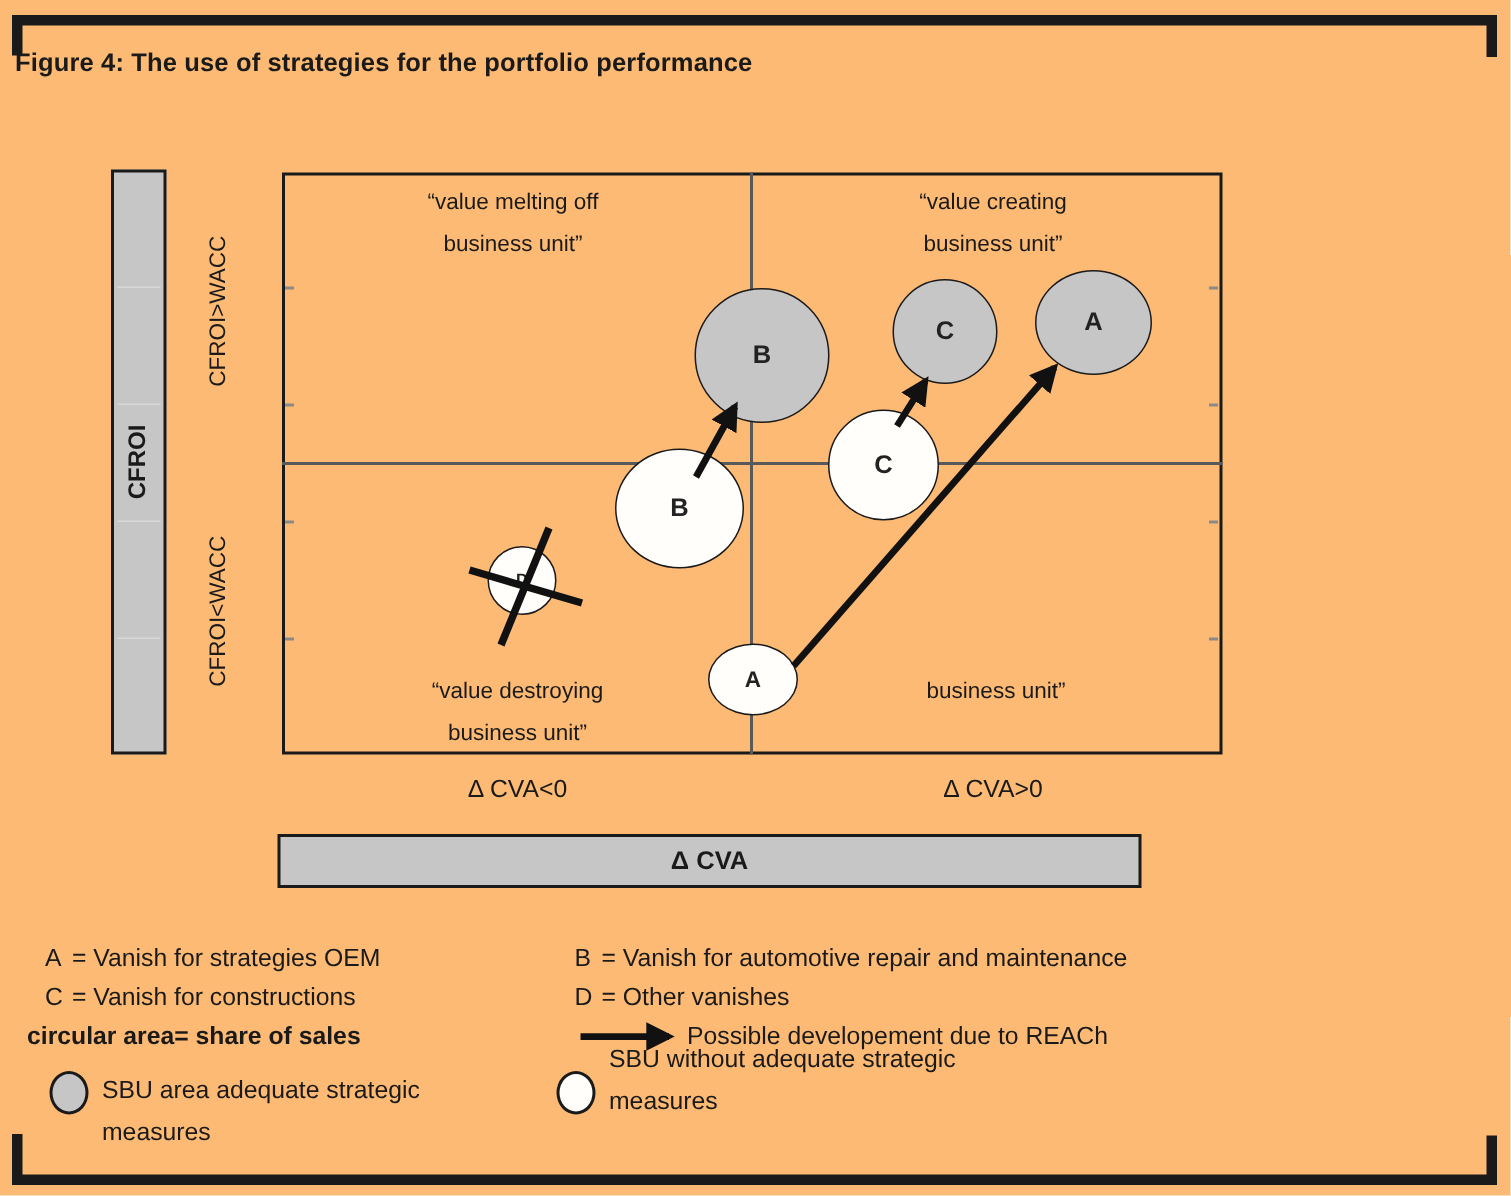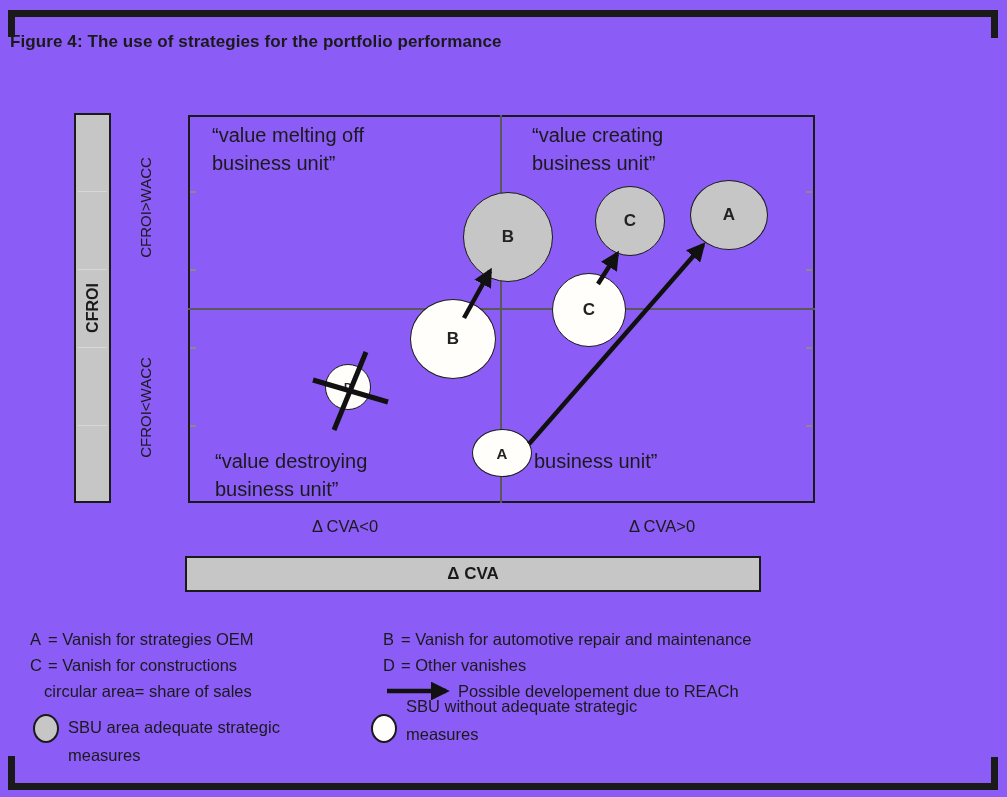--- a/index.html
+++ b/index.html
@@ -1,16 +1,16 @@
 <!DOCTYPE html>
 <html><head>
 <meta charset="utf-8">
 <style>
   html,body{margin:0;padding:0;background:#fffef9;}
-  #page{position:relative;width:1007px;height:797px;background:#8b5cf6;overflow:hidden;
+  #page{position:relative;width:1007px;height:797px;background:#fdba74;overflow:hidden;
         font-family:"Liberation Sans",sans-serif;color:#1a1a1a;}
   .abs{position:absolute;}
   .ink{background:#1a1a1a;}
   
   .frame-top{left:8px;top:10px;width:990px;height:7px;}
   .stub-tl{left:8px;top:10px;width:7px;height:27px;}
   .stub-tr{left:991px;top:10px;width:7px;height:28px;}
   .frame-bottom{left:8px;top:783px;width:990px;height:7px;}
   .stub-bl{left:8px;top:756px;width:7px;height:34px;}
   .stub-br{left:991px;top:757px;width:7px;height:33px;}
@@ -25,21 +25,21 @@
   .vlabel{display:flex;align-items:center;justify-content:center;}
   .vlabel>span{transform:rotate(-90deg);white-space:nowrap;}
   .cfroi-text{left:74px;top:113px;width:37px;height:390px;font-weight:bold;font-size:16px;}
   .wacc{left:118px;width:54px;height:170px;font-size:15px;}
   
   .chart{left:188px;top:115px;width:627px;height:388px;border:2.5px solid #1a1a1a;box-sizing:border-box;}
   .mid-v{left:500px;top:115px;width:1.6px;height:388px;background:#595959;}
   .mid-h{left:188px;top:308px;width:627px;height:1.6px;background:#595959;}
   .tick{height:1.6px;width:6px;background:#8a8a8a;}
   
-  .quad{width:260px;font-size:20px;line-height:28px;z-index:2;}
+  .quad{width:260px;text-align:center;font-size:15px;line-height:28px;z-index:2;}
   
   .bubble{border:1.6px solid #1a1a1a;border-radius:50%;box-sizing:border-box;
           display:flex;align-items:center;justify-content:center;
           font-weight:bold;font-size:17px;color:#222;z-index:3;}
   .bubble.gray{background:#c6c6c6;}
   .bubble.white{background:#fffefb;}
   .overlay{left:0;top:0;z-index:4;pointer-events:none;}
   
   .xlab{width:200px;text-align:center;font-size:16.5px;top:517px;}
   
@@ -149,21 +149,21 @@
   </div>
 
   <div class="abs leg-row" style="left:30px;top:630px;">
     <span class="leg-key">A</span>
     <span>= Vanish for strategies OEM</span>
   </div>
   <div class="abs leg-row" style="left:30px;top:656px;">
     <span class="leg-key">C</span>
     <span>= Vanish for constructions</span>
   </div>
-  <div class="abs leg-row" style="left:44px;top:682px;">
+  <div class="abs leg-row" style="left:18px;top:682px;font-weight:bold;">
     <span>circular area= share of sales</span>
   </div>
   <div class="abs leg-row" style="left:383px;top:630px;">
     <span class="leg-key">B</span>
     <span>= Vanish for automotive repair and maintenance</span>
   </div>
   <div class="abs leg-row" style="left:383px;top:656px;">
     <span class="leg-key">D</span>
     <span>= Other vanishes</span>
   </div>

